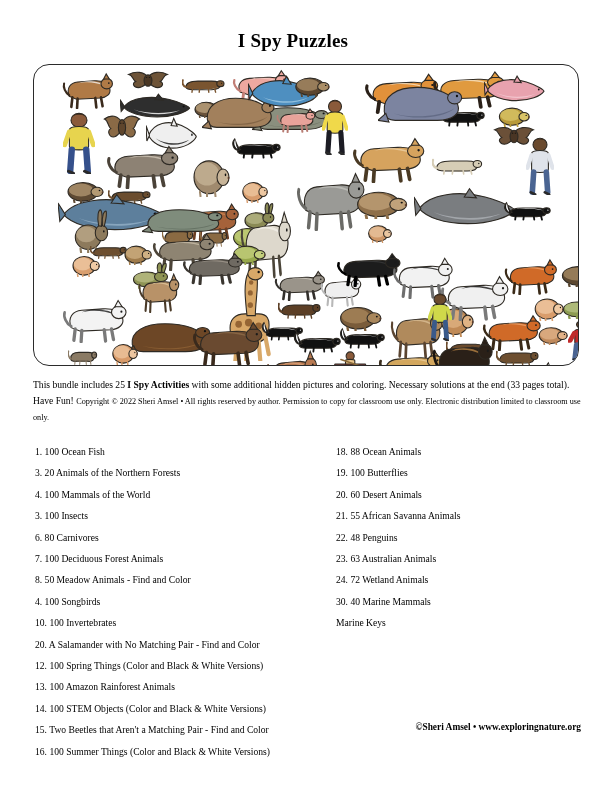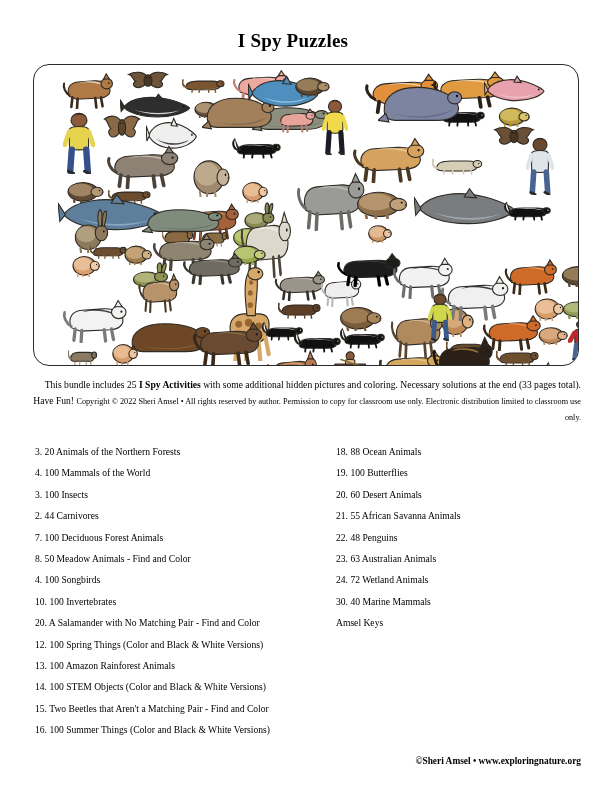--- a/index.html
+++ b/index.html
@@ -54,21 +54,21 @@
   .crit svg { display: block; width: 100%; height: 100%; }
 
   
   .intro {
     position: absolute;
     left: 33px;
     top: 377px;
     width: 548px;
     font-size: 9.6px;
     line-height: 15.5px;
-    text-align: right;
+    text-align: left;
   }
   .intro b { font-weight: bold; }
   .intro .small { font-size: 8.2px; }
 
   
   .list-wrap {
     position: absolute;
     left: 33px;
     top: 441px;
     width: 548px;
@@ -83,21 +83,21 @@
   .li {
     font-size: 9.6px;
     line-height: 21.4px;
     white-space: nowrap;
   }
 
   
   .footer {
     position: absolute;
     left: 0;
-    top: 756px;
+    top: 722px;
     width: 581px;
     text-align: right;
     font-size: 9.4px;
     font-weight: bold;
   }
 </style>
 </head>
 <body>
 
 <div class="page-title">I Spy Puzzles</div>
@@ -1010,41 +1010,42 @@
         <path d="M30 35 l-1 8 M48 35 l-1 8 M70 35 l1 8 M86 35 l2 8" stroke="#111111" stroke-width="4" stroke-linecap="round"></path>
       </svg>
       </div>
     </div>
 </div>
 
 <div class="intro"><span>This bundle includes 25 </span><b>I Spy Activities</b><span> with some additional hidden pictures and coloring. Necessary solutions at the end (33 pages total). Have Fun! </span><span class="small">Copyright © 2022 Sheri Amsel • All rights reserved by author. Permission to copy for classroom use only. Electronic distribution limited to classroom use only.</span></div>
 
 <div class="list-wrap">
   <div class="col col-left" id="col-left">
+      <div class="li">1. 100 Ocean Fish</div>
       <div class="li">3. 20 Animals of the Northern Forests</div>
       <div class="li">4. 100 Mammals of the World</div>
       <div class="li">3. 100 Insects</div>
-      <div class="li">2. 44 Carnivores</div>
+      <div class="li">6. 80 Carnivores</div>
       <div class="li">7. 100 Deciduous Forest Animals</div>
       <div class="li">8. 50 Meadow Animals - Find and Color</div>
       <div class="li">4. 100 Songbirds</div>
       <div class="li">10. 100 Invertebrates</div>
       <div class="li">20. A Salamander with No Matching Pair - Find and Color</div>
       <div class="li">12. 100 Spring Things (Color and Black &amp; White Versions)</div>
       <div class="li">13. 100 Amazon Rainforest Animals</div>
       <div class="li">14. 100 STEM Objects (Color and Black &amp; White Versions)</div>
       <div class="li">15. Two Beetles that Aren't a Matching Pair - Find and Color</div>
       <div class="li">16. 100 Summer Things (Color and Black &amp; White Versions)</div>
     </div>
   <div class="col col-right" id="col-right">
       <div class="li">18. 88 Ocean Animals</div>
       <div class="li">19. 100 Butterflies</div>
       <div class="li">20. 60 Desert Animals</div>
       <div class="li">21. 55 African Savanna Animals</div>
       <div class="li">22. 48 Penguins</div>
       <div class="li">23. 63 Australian Animals</div>
       <div class="li">24. 72 Wetland Animals</div>
       <div class="li">30. 40 Marine Mammals</div>
-      <div class="li">Amsel Keys</div>
+      <div class="li">Marine Keys</div>
     </div>
 </div>
 
 <div class="footer">©Sheri Amsel • www.exploringnature.org</div>
 
 </body></html>

